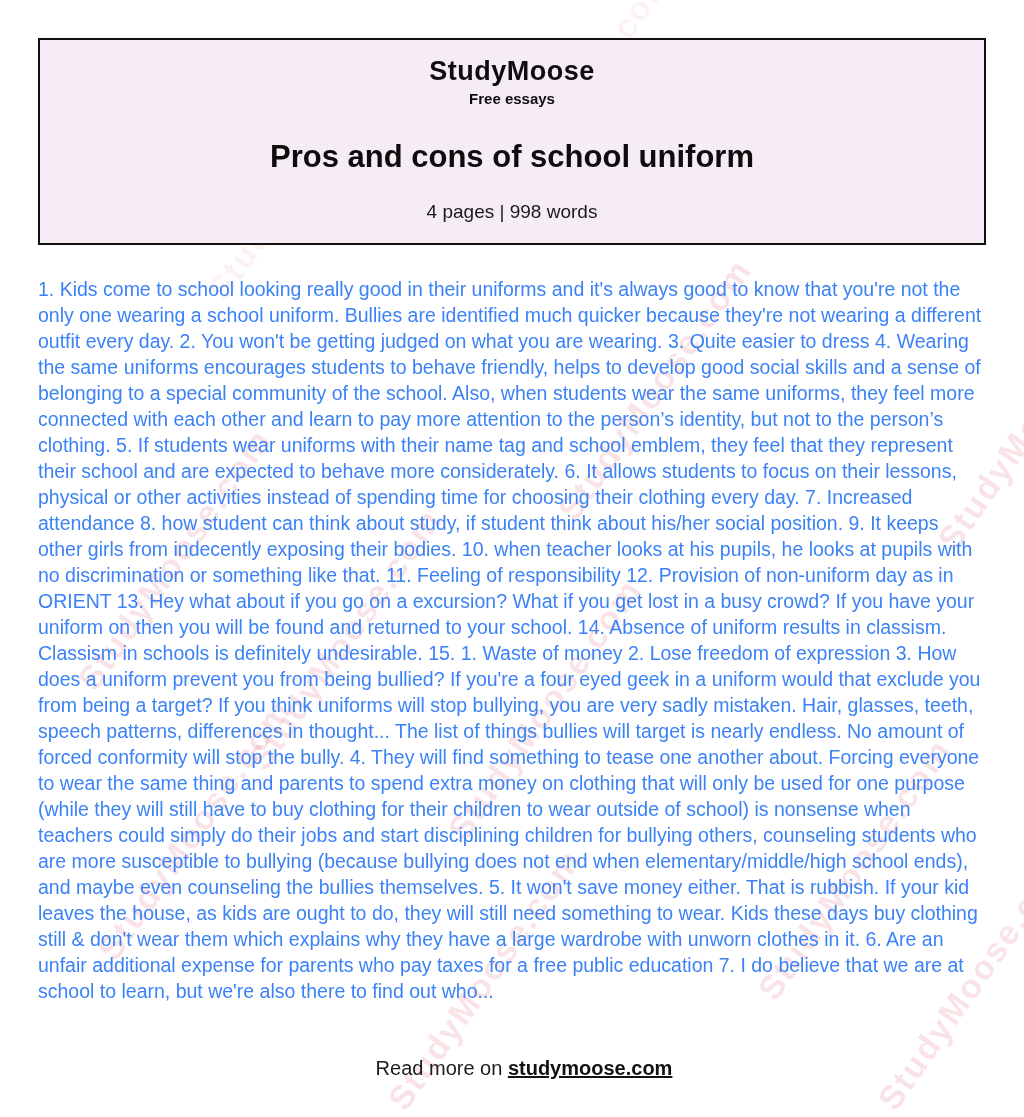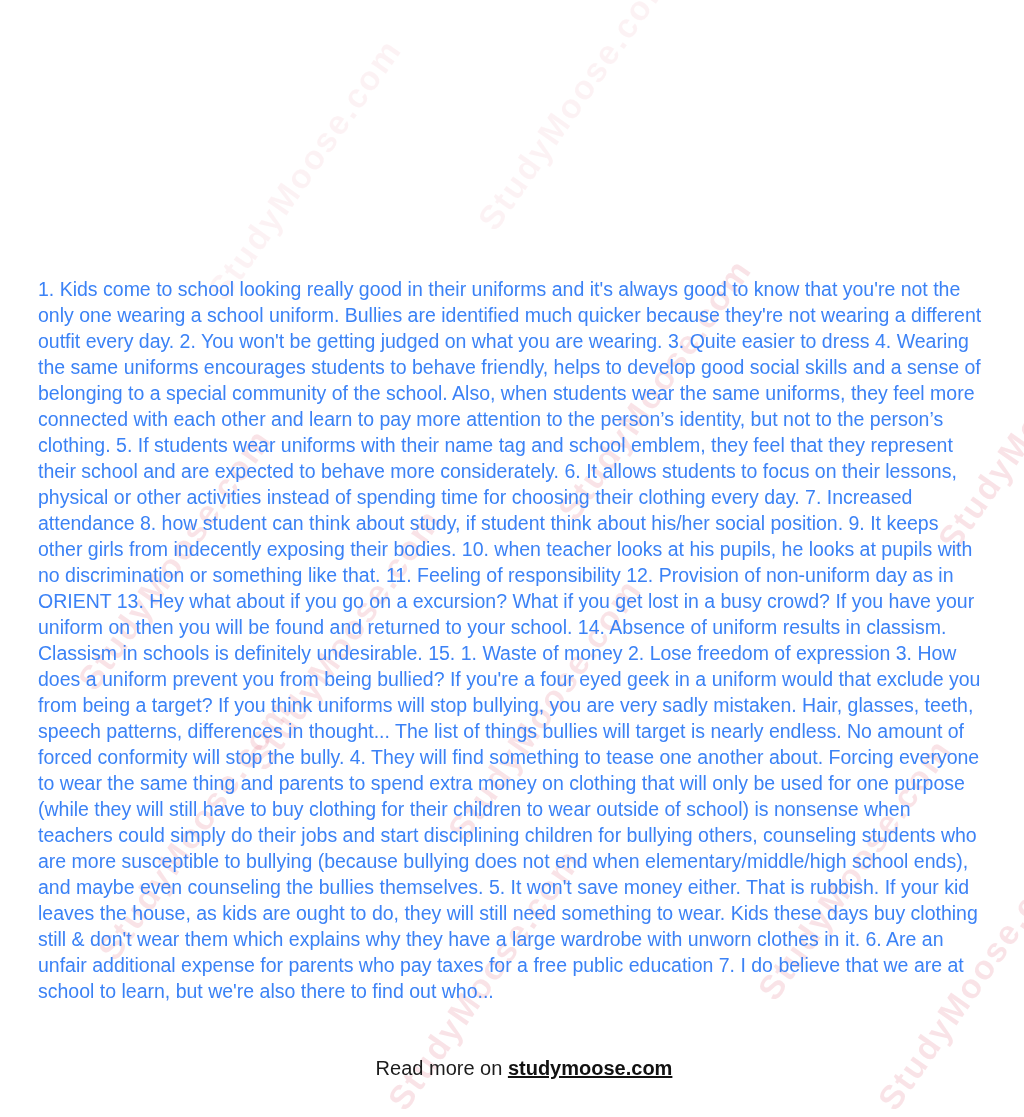--- a/index.html
+++ b/index.html
@@ -106,20 +106,26 @@
   <span class="wm" style="left:500px; top:370px;">StudyMoose.com</span>
   <span class="wm" style="left:880px; top:400px;">StudyMoose.com</span>
   <span class="wm" style="left:20px;  top:540px;">StudyMoose.com</span>
   <span class="wm" style="left:190px; top:620px;">StudyMoose.com</span>
   <span class="wm" style="left:390px; top:690px;">StudyMoose.com</span>
   <span class="wm" style="left:40px;  top:810px;">StudyMoose.com</span>
   <span class="wm" style="left:700px; top:850px;">StudyMoose.com</span>
   <span class="wm" style="left:330px; top:960px;">StudyMoose.com</span>
   <span class="wm" style="left:820px; top:960px;">StudyMoose.com</span>
 
+  <div class="header-box">
+    <div class="brand">StudyMoose</div>
+    <div class="tagline">Free essays</div>
+    <div class="doc-title">Pros and cons of school uniform</div>
+    <div class="doc-meta">4 pages | 998 words</div>
+  </div>
 
   <div class="essay-text">1. Kids come to school looking really good in their uniforms and it's always good to know that you're not the only one wearing a school uniform. Bullies are identified much quicker because they're not wearing a different outfit every day. 2. You won't be getting judged on what you are wearing. 3. Quite easier to dress 4. Wearing the same uniforms encourages students to behave friendly, helps to develop good social skills and a sense of belonging to a special community of the school. Also, when students wear the same uniforms, they feel more connected with each other and learn to pay more attention to the person’s identity, but not to the person’s clothing. 5. If students wear uniforms with their name tag and school emblem, they feel that they represent their school and are expected to behave more considerately. 6. It allows students to focus on their lessons, physical or other activities instead of spending time for choosing their clothing every day. 7. Increased attendance 8. how student can think about study, if student think about his/her social position. 9. It keeps other girls from indecently exposing their bodies. 10. when teacher looks at his pupils, he looks at pupils with no discrimination or something like that. 11. Feeling of responsibility 12. Provision of non-uniform day as in ORIENT 13. Hey what about if you go on a excursion? What if you get lost in a busy crowd? If you have your uniform on then you will be found and returned to your school. 14. Absence of uniform results in classism. Classism in schools is definitely undesirable. 15. 1. Waste of money 2. Lose freedom of expression 3. How does a uniform prevent you from being bullied? If you're a four eyed geek in a uniform would that exclude you from being a target? If you think uniforms will stop bullying, you are very sadly mistaken. Hair, glasses, teeth, speech patterns, differences in thought... The list of things bullies will target is nearly endless. No amount of forced conformity will stop the bully. 4. They will find something to tease one another about. Forcing everyone to wear the same thing and parents to spend extra money on clothing that will only be used for one purpose (while they will still have to buy clothing for their children to wear outside of school) is nonsense when teachers could simply do their jobs and start disciplining children for bullying others, counseling students who are more susceptible to bullying (because bullying does not end when elementary/middle/high school ends), and maybe even counseling the bullies themselves. 5. It won't save money either. That is rubbish. If your kid leaves the house, as kids are ought to do, they will still need something to wear. Kids these days buy clothing still &amp; don't wear them which explains why they have a large wardrobe with unworn clothes in it. 6. Are an unfair additional expense for parents who pay taxes for a free public education 7. I do believe that we are at school to learn, but we're also there to find out who...</div>
 
   <div class="footer">
     <span>Read more on </span><span class="link">studymoose.com</span>
   </div>
 
 </div>
 
 </body></html>

